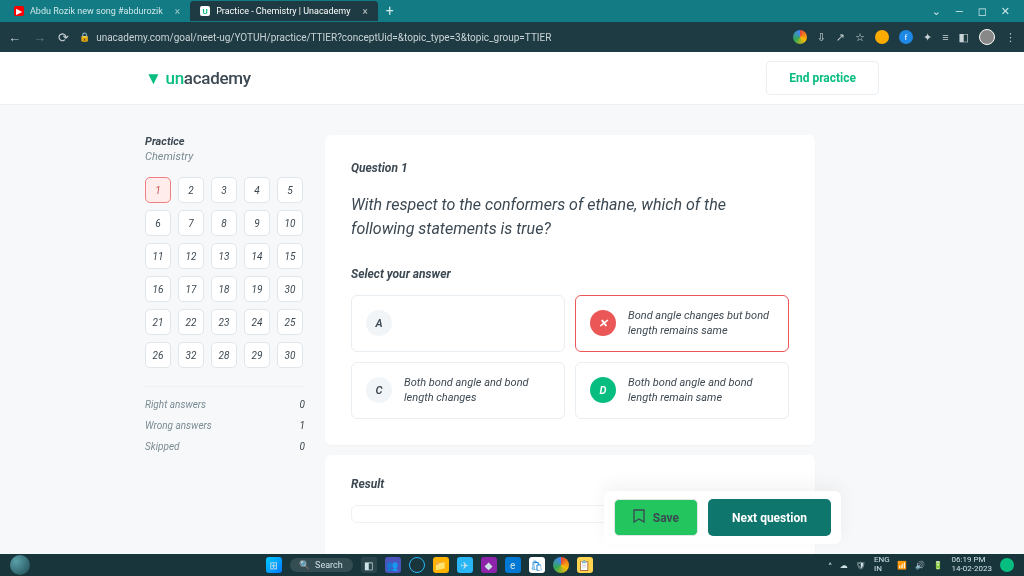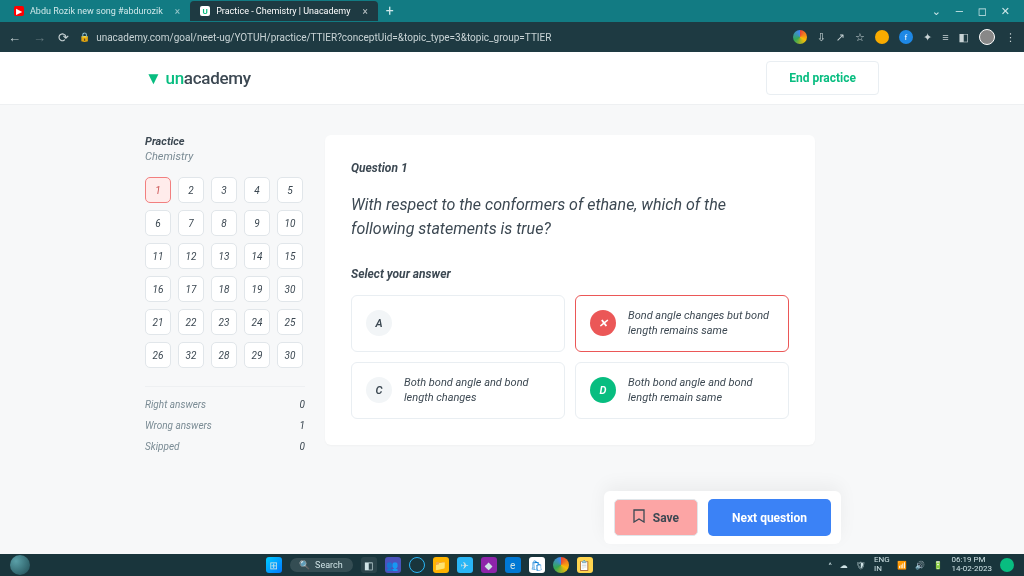--- a/index.html
+++ b/index.html
@@ -55,22 +55,22 @@
   .opt .txt { font-size: 11px; color: #3c4852; line-height: 1.4; }
   .opt.wrong { border-color: #eb5757; }
   .opt.wrong .badge { background: #eb5757; color: #fff; }
   .opt.correct .badge { background: #08bd80; color: #fff; }
 
   .result-card { background: #fff; border-radius: 6px; padding: 22px 26px 50px; box-shadow: 0 1px 2px rgba(0,0,0,0.03); }
   .result-title { font-size: 12px; font-weight: 700; color: #3c4852; margin-bottom: 14px; }
   .result-box { border: 1px solid #eef0f2; border-radius: 6px; height: 18px; }
 
   .footer-actions { position: absolute; bottom: 10px; right: 183px; display: flex; gap: 10px; background: #fff; padding: 8px 10px; border-radius: 6px; box-shadow: 0 -6px 18px rgba(0,0,0,0.05); }
-  .btn-save { border: 1px solid #e0e6ea; background: #fca5a5; border-radius: 5px; padding: 9px 18px; display: flex; align-items: center; gap: 8px; font-size: 12px; font-weight: 700; color: #3c4852; cursor: pointer; }
-  .btn-next { background: #3b82f6; color: #fff; border: none; border-radius: 5px; padding: 10px 24px; font-size: 12px; font-weight: 700; cursor: pointer; }
+  .btn-save { border: 1px solid #e0e6ea; background: #22c55e; border-radius: 5px; padding: 9px 18px; display: flex; align-items: center; gap: 8px; font-size: 12px; font-weight: 700; color: #3c4852; cursor: pointer; }
+  .btn-next { background: #0f766e; color: #fff; border: none; border-radius: 5px; padding: 10px 24px; font-size: 12px; font-weight: 700; cursor: pointer; }
 
   
   .taskbar { position: absolute; bottom: 0; left: 0; right: 0; height: 22px; background: #19353c; display: flex; align-items: center; padding: 0 10px; color: #cfe3e6; font-size: 9px; }
   .taskbar .left { width: 20px; height: 20px; border-radius: 50%; background: radial-gradient(circle at 30% 30%, #5aa0a8, #1e4a52); }
   .taskbar .center { flex: 1; display: flex; justify-content: center; align-items: center; gap: 8px; }
   .taskbar .center .tbicon { width: 16px; height: 16px; border-radius: 3px; display: flex; align-items: center; justify-content: center; font-size: 10px; background: rgba(255,255,255,0.08); }
   .taskbar .search { background: rgba(255,255,255,0.12); border-radius: 10px; padding: 2px 10px; display: flex; align-items: center; gap: 4px; font-size: 9px; }
   .taskbar .right { display: flex; align-items: center; gap: 8px; font-size: 8px; }
   .taskbar .clock { text-align: left; line-height: 1.1; font-size: 8px; }
 </style>
@@ -200,20 +200,24 @@
             <div class="badge">C</div>
             <div class="txt">Both bond angle and bond length changes</div>
           </div>
           <div class="opt correct">
             <div class="badge">D</div>
             <div class="txt">Both bond angle and bond length remain same</div>
           </div>
         </div>
       </div>
 
+      <div class="result-card">
+        <div class="result-title">Result</div>
+        <div class="result-box"></div>
+      </div>
     </div>
   </div>
 
   <div class="footer-actions">
     <button class="btn-save">
       <span>
         <svg width="12" height="14" viewBox="0 0 12 14">
             <path d="M1 1h10v12l-5-3-5 3z" fill="none" stroke="#3c4852" stroke-width="1.3"></path>
           </svg>
       </span>

